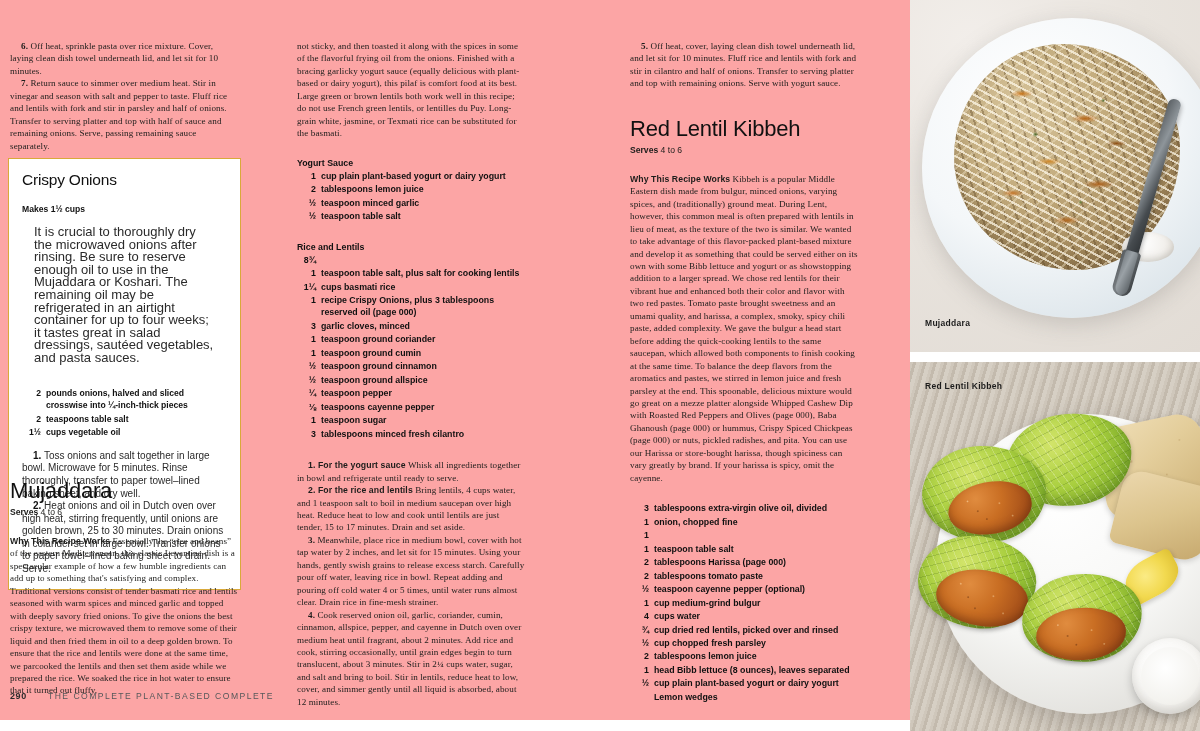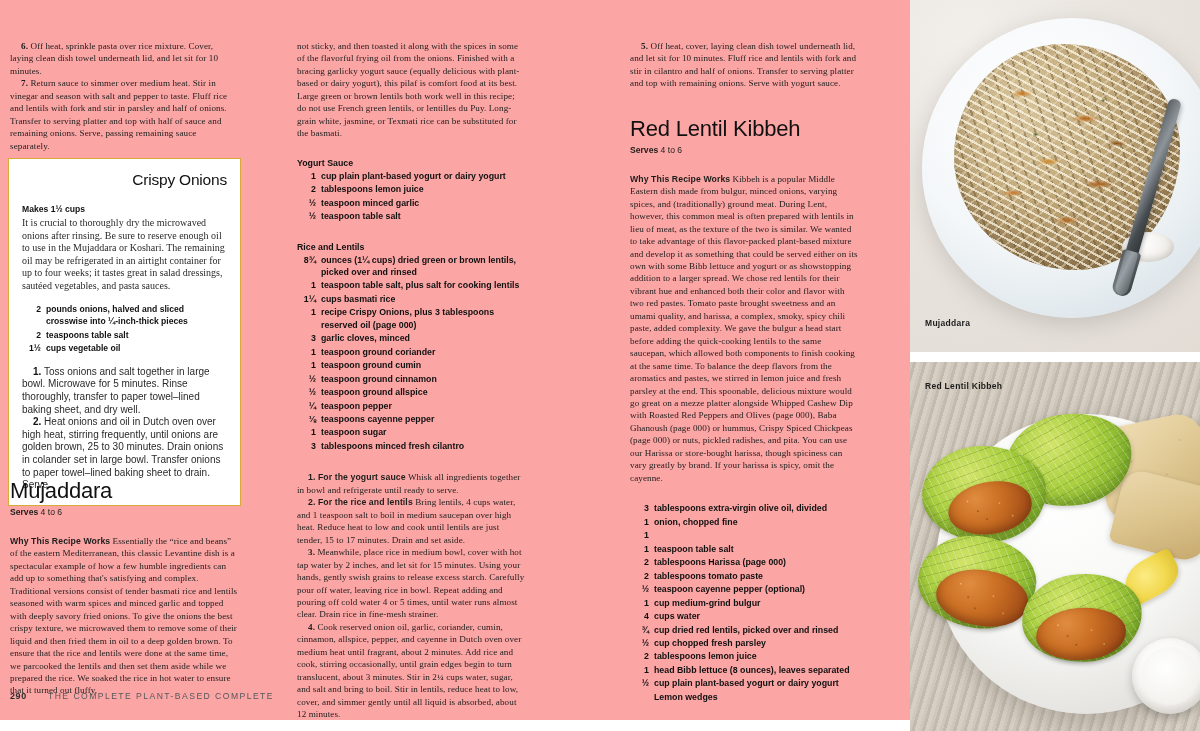--- a/index.html
+++ b/index.html
@@ -107,34 +107,33 @@
     padding: 12px 13px 13px 13px;
     background: #ffffff;
   }
   .sidebar h2 {
     font-family: "Liberation Sans", sans-serif;
     font-size: 15.5px;
     font-weight: 400;
     margin: 0 0 1px 0;
     color: #111;
     letter-spacing: -0.2px;
-    text-align: right;
   }
   .sidebar .makes {
     font-family: "Liberation Sans", sans-serif;
     font-size: 8.6px;
     font-weight: bold;
     margin: 15px 0 3px 0;
     color: #111;
   }
   .sidebar p.sans {
-    font-family: Liberation Serif, serif;
-    font-size: 10px;
+    font-family: Liberation Sans, sans-serif;
+    font-size: 13px;
     line-height: 12.6px;
-    margin: 0;
+    margin: 12px;
     color: #2a2a2a;
   }
   .sidebar ul.ing { font-size: 8.6px; line-height: 12.4px; }
   .sidebar .steps p {
     font-family: "Liberation Sans", sans-serif;
     font-size: 10px;
     line-height: 12.6px;
     margin: 0;
     color: #2a2a2a;
     text-indent: 11px;
@@ -452,21 +451,20 @@
           <span class="txt">teaspoon table salt</span>
         </li>
     </ul>
 
     <div class="spacer-md"></div>
 
     <p class="ing-head">Rice and Lentils</p>
     <ul class="ing">
       <li>
           <span class="amt">8¾</span>
-          <span class="txt">ounces (1¼ cups) dried green or brown lentils, picked over and rinsed</span>
         </li>
       <li>
           <span class="amt">1</span>
           <span class="txt">teaspoon table salt, plus salt for cooking lentils</span>
         </li>
       <li>
           <span class="amt">1¼</span>
           <span class="txt">cups basmati rice</span>
         </li>
       <li>

